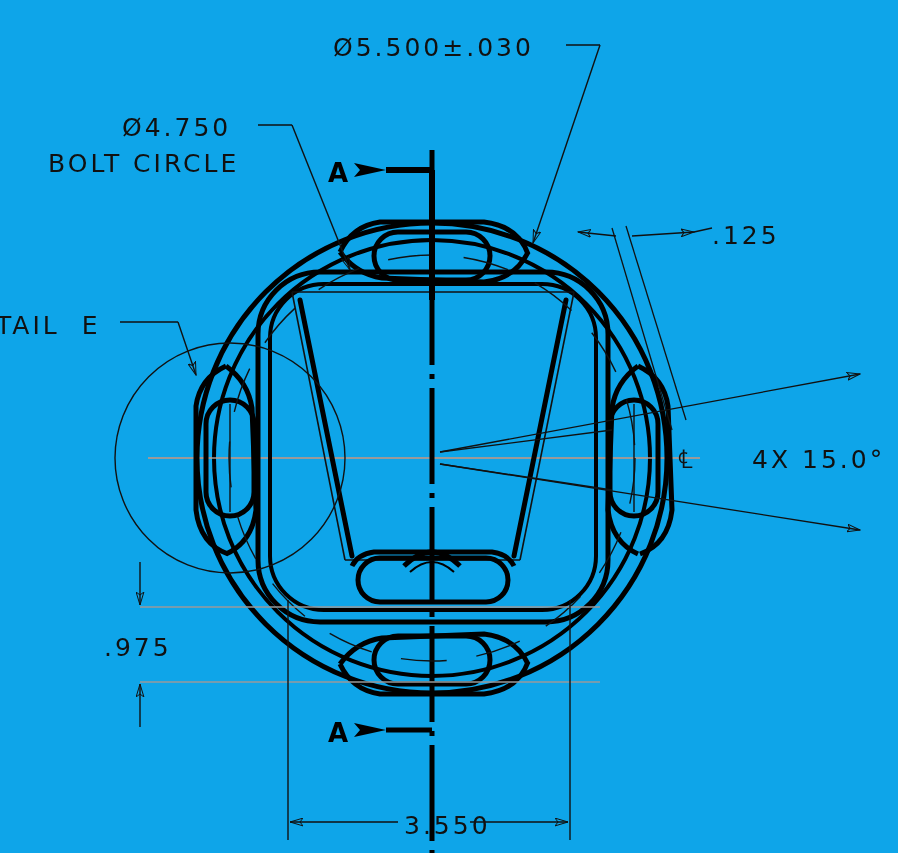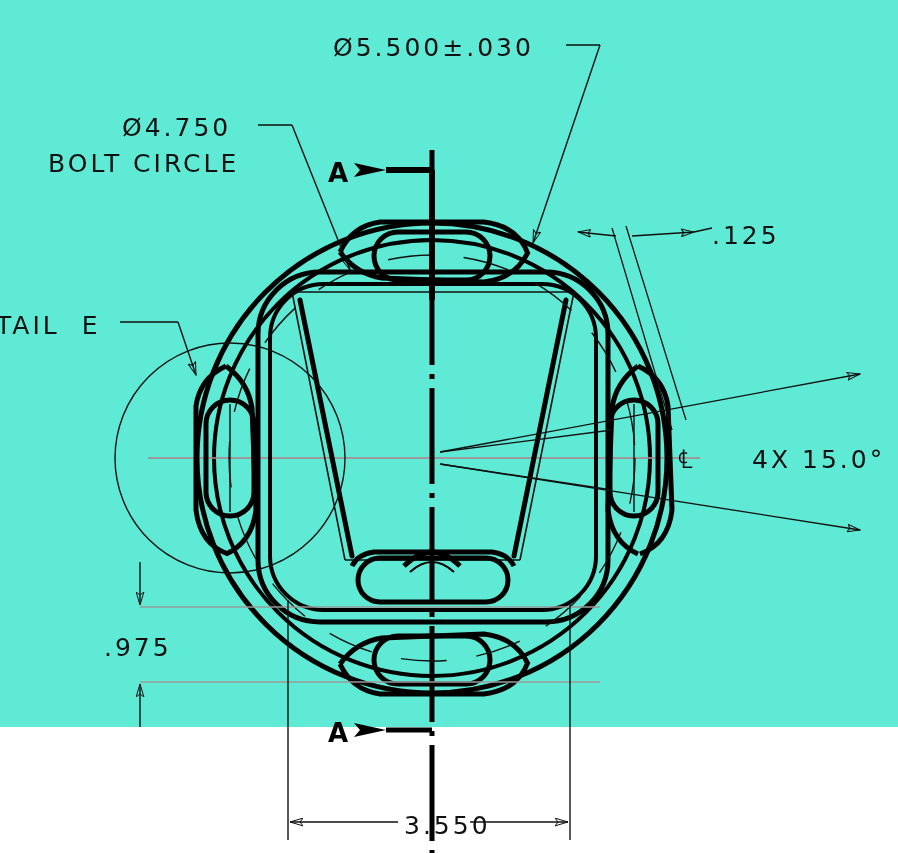--- a/index.html
+++ b/index.html
@@ -1,19 +1,19 @@
 <!DOCTYPE html>
 <html><head>
 <meta charset="utf-8">
 <title>Engineering Drawing</title>
 <style>
   html,body{margin:0;padding:0;background:#ffffff;}
   body{width:898px;height:853px;overflow:hidden;
        font-family:"DejaVu Sans",sans-serif;}
-  #sheet{position:relative;width:898px;height:727px;background:#5eead4;}
+  #sheet{position:relative;width:898px;height:853px;background:#0ea5e9;}
   #sheet svg{position:absolute;top:0;left:0;}
   .dim-text{font-family:"DejaVu Sans",sans-serif;font-size:25px;fill:#111;
             letter-spacing:3px;white-space:pre;}
   .sec-text{font-family:"DejaVu Sans",sans-serif;font-size:26px;fill:#000;
             font-weight:bold;white-space:pre;}
   .cl-text{font-family:"DejaVu Serif",serif;font-size:26px;fill:#111;}
 </style>
 </head>
 <body>
 

